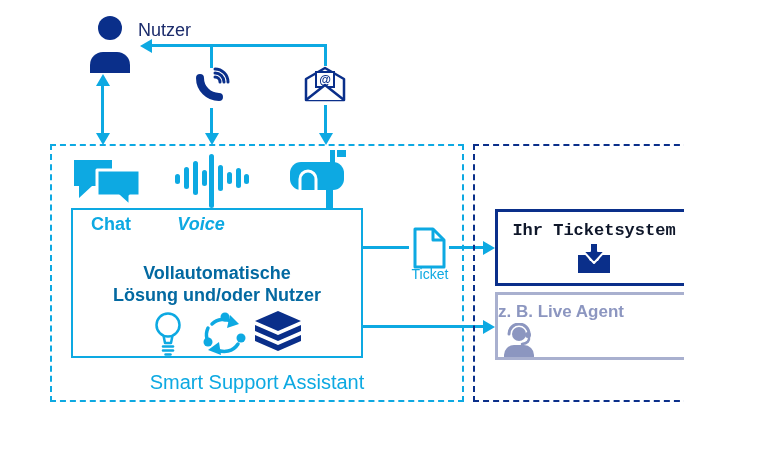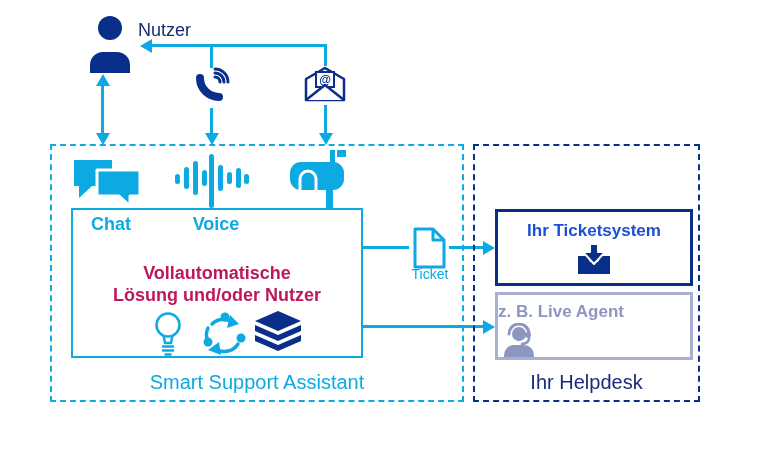--- a/index.html
+++ b/index.html
@@ -1,17 +1,17 @@
 <!DOCTYPE html>
 <html><head>
 <meta charset="utf-8">
 <style>
   html,body{margin:0;padding:0;background:#fff;}
   .canvas{position:relative;width:684px;height:451px;background:#ffffff;
-          font-family:"Liberation Sans",sans-serif;overflow:hidden;padding-left:21px;}
+          font-family:"Liberation Sans",sans-serif;overflow:hidden;}
   .abs{position:absolute;}
   
   .line{position:absolute;background:#0DA9E2;}
   .ah{position:absolute;width:0;height:0;}
   .ah-left {border-top:7px solid transparent;border-bottom:7px solid transparent;border-right:12px solid #0DA9E2;}
   .ah-right{border-top:7px solid transparent;border-bottom:7px solid transparent;border-left:12px solid #0DA9E2;}
   .ah-down {border-left:7px solid transparent;border-right:7px solid transparent;border-top:12px solid #0DA9E2;}
   .ah-up   {border-left:7px solid transparent;border-right:7px solid transparent;border-bottom:12px solid #0DA9E2;}
   
   .assistant-dash{position:absolute;left:50px;top:144px;width:414px;height:258px;
@@ -25,26 +25,26 @@
   .ticketsystem-box{position:absolute;left:495px;top:209px;width:198px;height:77px;
                     border:3px solid #0A2F8A;background:#fff;box-sizing:border-box;
                     display:flex;flex-direction:column;align-items:center;}
   .liveagent-box{position:absolute;left:495px;top:292px;width:198px;height:68px;
                  border:3px solid #A9B0CF;background:#fff;box-sizing:border-box;
                  display:flex;flex-direction:column;align-items:flex-start;}
   
   .nutzer{position:absolute;left:138px;top:20px;font-size:18px;color:#1B2B6B;}
   .chan-label{position:absolute;top:214px;font-size:18px;font-weight:bold;color:#0DA9E2;text-align:center;}
   .auto-text{position:absolute;left:71px;top:262px;width:292px;text-align:center;
-             font-size:18px;font-weight:bold;color:#be185d;line-height:22px;}
+             font-size:18px;font-weight:bold;color:#0369a1;line-height:22px;}
   .smart-caption{position:absolute;left:50px;top:371px;width:414px;text-align:center;
                  font-size:20px;color:#0DA9E2;}
   .ticket-label{position:absolute;left:402px;top:266px;width:56px;text-align:center;
                 font-size:14px;color:#0DA9E2;}
-  .ts-label{margin-top:9px;font-size:17px;font-weight:bold;color:#1d4ed8;}
+  .ts-label{margin-top:9px;font-size:17px;font-weight:bold;color:#0f172a;font-family:Liberation Mono, monospace;}
   .la-label{margin-top:7px;font-size:17px;font-weight:bold;color:#8C96C0;}
   .helpdesk-caption{position:absolute;left:473px;top:371px;width:227px;text-align:center;
                     font-size:20px;color:#1B2B7B;}
 </style>
 </head>
 <body>
 
 <div class="canvas">
 
   <svg class="abs" style="left:86px;top:15px;" width="48" height="58" viewBox="0 0 48 58">
@@ -102,21 +102,21 @@
   <svg class="abs" style="left:286px;top:150px;" width="64" height="58" viewBox="0 0 64 58">
     <rect x="40" y="40" width="7" height="18" fill="#0DA9E2"></rect>
     <rect x="44" y="0" width="5" height="14" fill="#0DA9E2"></rect>
     <rect x="51" y="0" width="9" height="7" fill="#0DA9E2"></rect>
     <rect x="4" y="12" width="54" height="28" rx="11" fill="#0DA9E2"></rect>
     <path d="M14 40 V29 a8 8 0 0 1 16 0 V40" fill="none" stroke="#fff" stroke-width="3"></path>
   </svg>
 
   <div class="inner-box"></div>
   <div class="chan-label" style="left:76px;width:70px;">Chat</div>
-  <div class="chan-label" style="left:180px;width:72px;">Voice</div>
+  <div class="chan-label" style="left:165px;width:72px;font-style:italic;">Voice</div>
 
   <div class="auto-text">
     <div>Vollautomatische</div>
     <div>Lösung und/oder Nutzer</div>
   </div>
 
   <svg class="abs" style="left:152px;top:311px;" width="32" height="47" viewBox="0 0 32 47">
     <circle cx="16" cy="14" r="11.5" fill="none" stroke="#0DA9E2" stroke-width="2.5"></circle>
     <path d="M11.5 24.5 L13 32 H19 L20.5 24.5" fill="none" stroke="#0DA9E2" stroke-width="2.5" stroke-linejoin="round"></path>
     <line x1="11" y1="35.5" x2="21" y2="35.5" stroke="#0DA9E2" stroke-width="2.5" stroke-linecap="round"></line>
@@ -167,15 +167,14 @@
     <div class="la-label">z. B. Live Agent</div>
     <svg width="42" height="34" viewBox="0 0 42 34" style="margin-top:1px;">
       <circle cx="21" cy="11" r="7" fill="#8C96C0"></circle>
       <path d="M11 11 a10 10 0 0 1 20 0" fill="none" stroke="#8C96C0" stroke-width="3" stroke-linecap="round"></path>
       <circle cx="30" cy="12" r="3" fill="#8C96C0"></circle>
       <path d="M31 14 q1 6 -7 7" fill="none" stroke="#8C96C0" stroke-width="2.5" stroke-linecap="round"></path>
       <path d="M6 34 v-2 a10 10 0 0 1 10-10 h10 a10 10 0 0 1 10 10 v2 z" fill="#8C96C0"></path>
     </svg>
   </div>
 
-  <div class="helpdesk-caption">Ihr Helpdesk</div>
 
 </div>
 
 </body></html>

